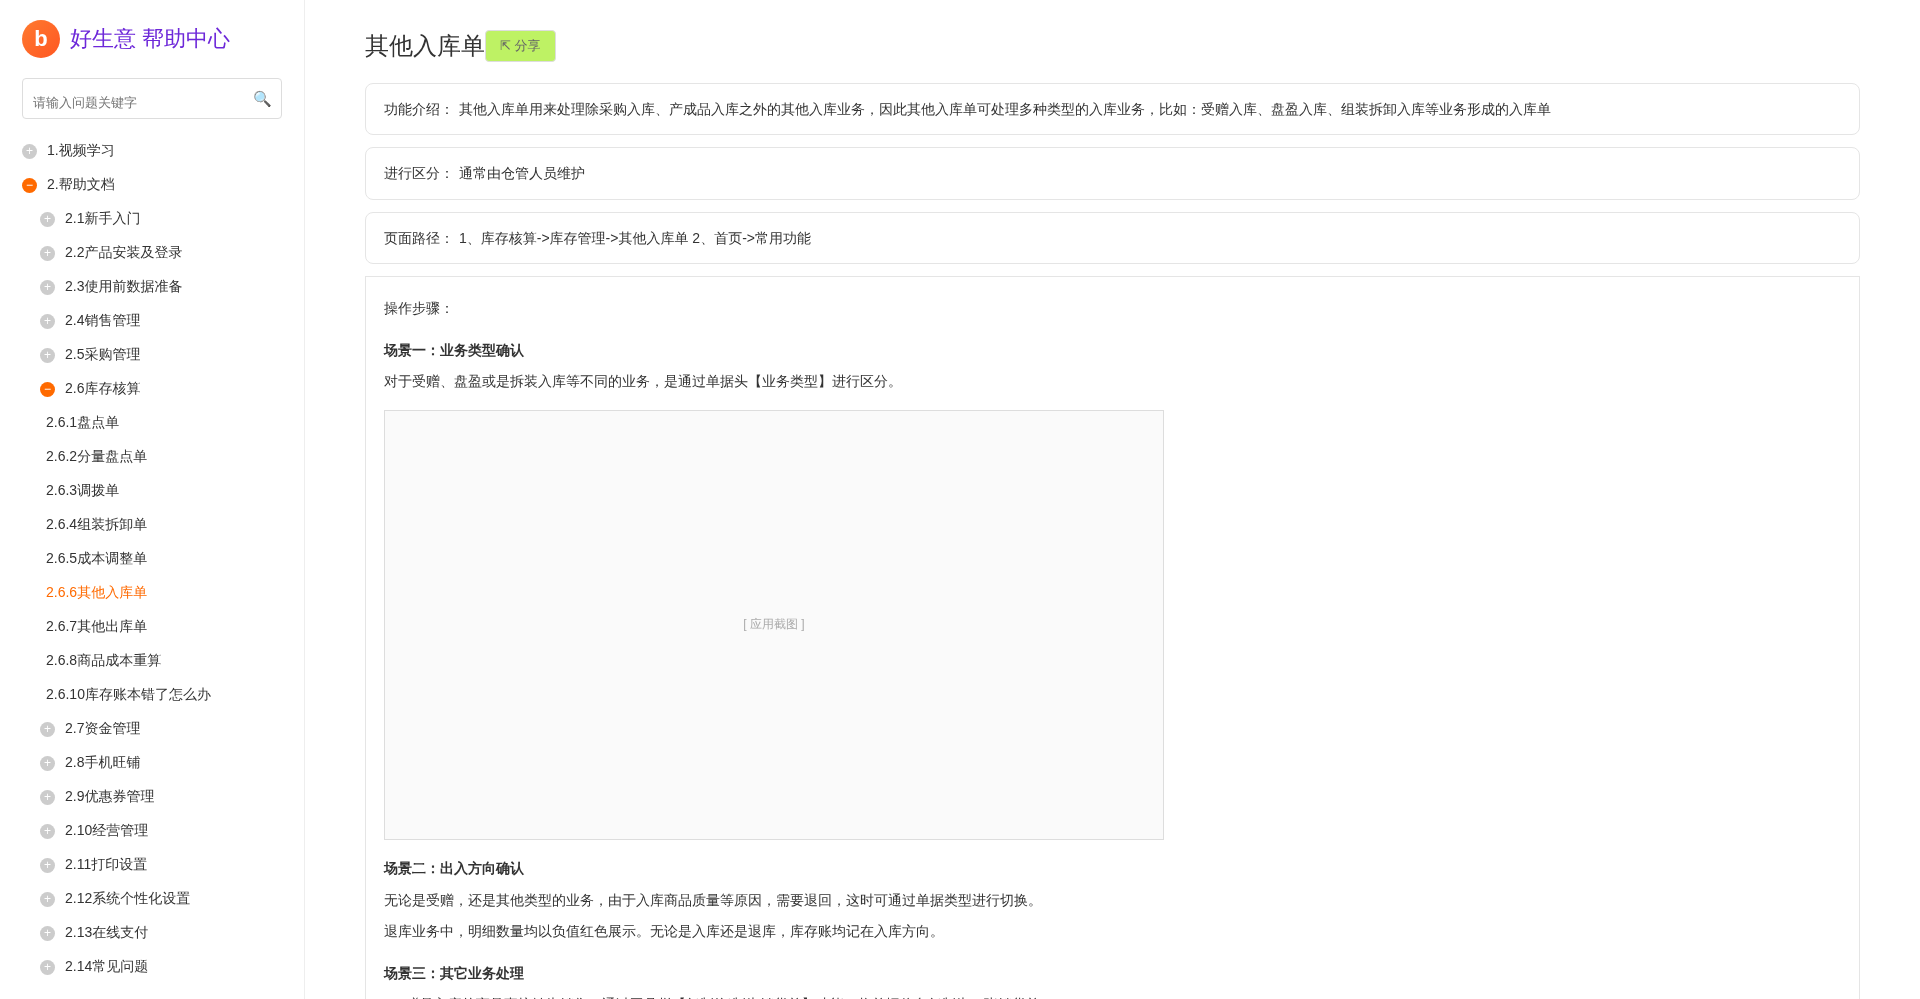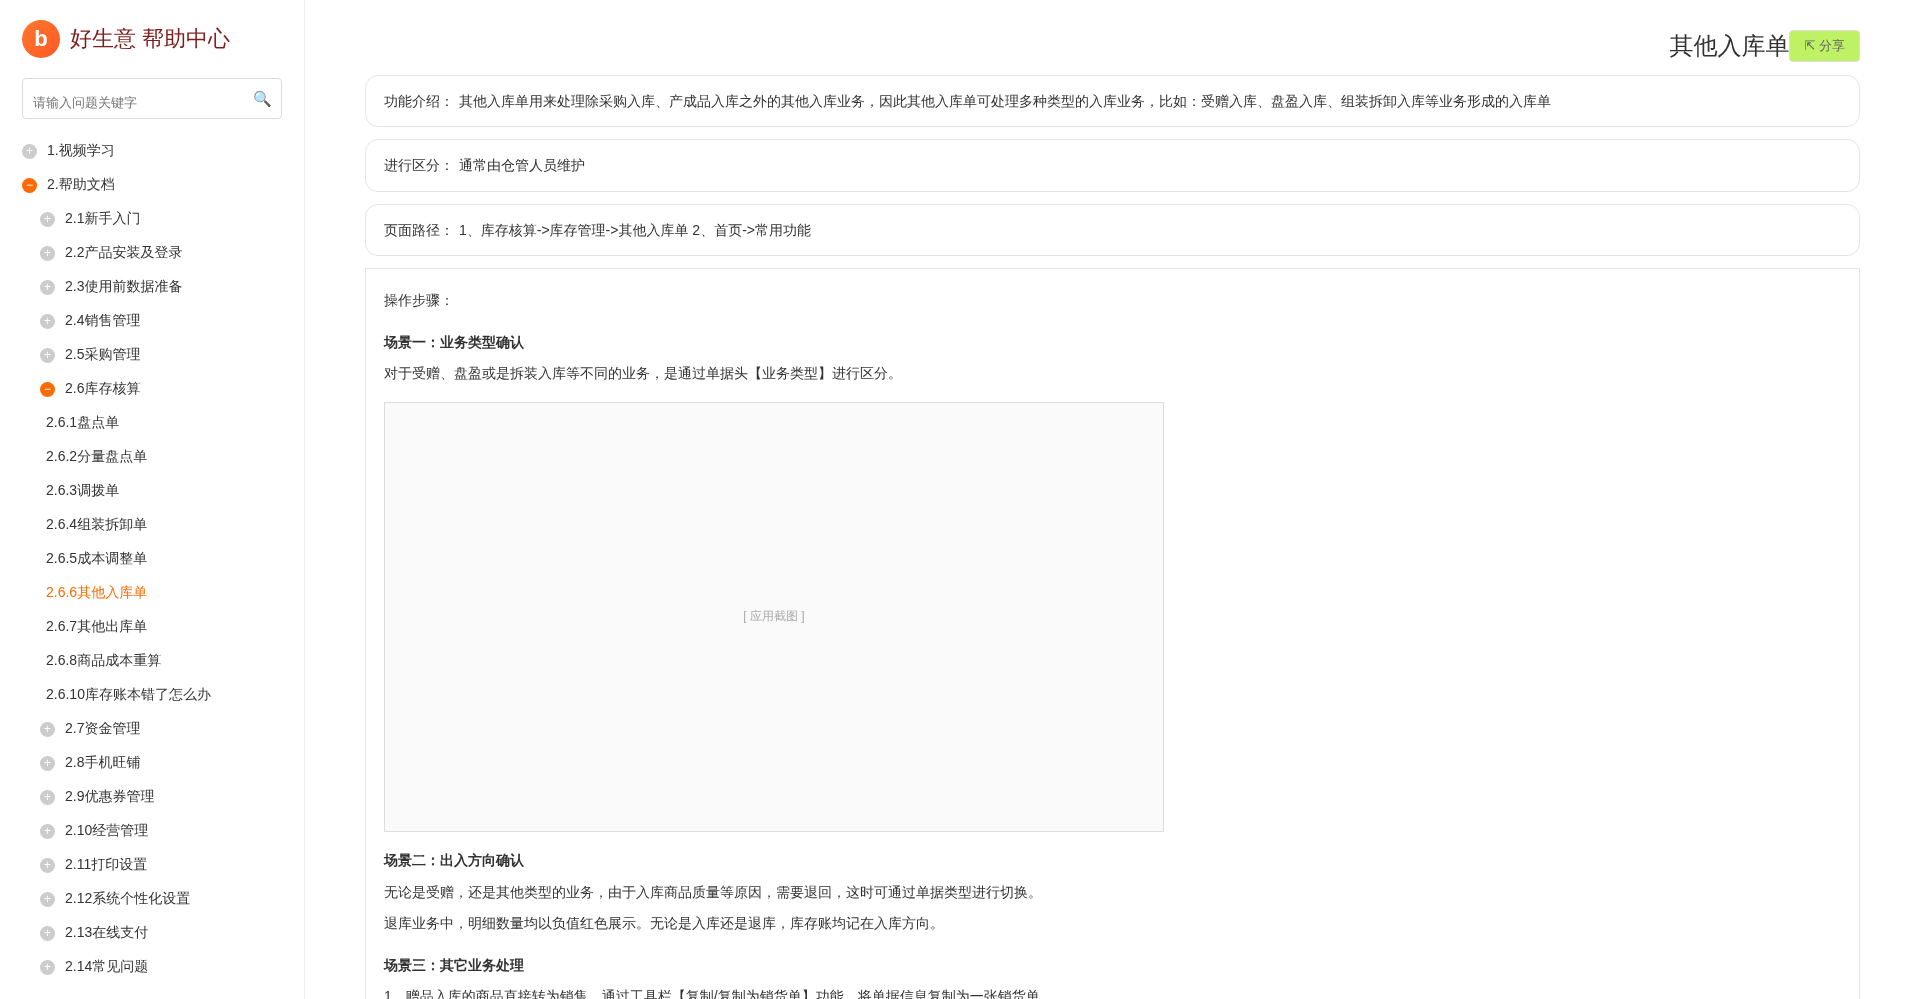--- a/index.html
+++ b/index.html
@@ -1,36 +1,36 @@
 <!DOCTYPE html>
 <html><head>
 <meta charset="utf-8">
 <style>
 * { margin: 0; padding: 0; box-sizing: border-box; }
 body { font-family: "Microsoft YaHei", Arial, sans-serif; font-size: 14px; color: #333; background: #fff; }
 .container { display: flex; width: 1920px; height: 999px; }
 .sidebar { width: 305px; background: #fff; border-right: 1px solid #eee; padding: 20px 0; overflow-y: auto; }
 .logo-area { display: flex; align-items: center; padding: 0 22px 20px 22px; }
 .logo { width: 38px; height: 38px; background: linear-gradient(135deg, #ff7a2f, #ff5722); border-radius: 50%; display: flex; align-items: center; justify-content: center; color: #fff; font-weight: bold; font-size: 22px; margin-right: 10px; }
-.logo-text { font-size: 22px; color: #7f1d1d; }
+.logo-text { font-size: 22px; color: #6d28d9; }
 .search-box { margin: 0 22px 15px 22px; position: relative; }
 .search-box input { width: 100%; padding: 16px 30px 8px 10px; border: 1px solid #ddd; border-radius: 4px; font-size: 13px; outline: none; }
 .search-icon { position: absolute; right: 10px; top: 50%; transform: translateY(-50%); color: #999; font-size: 15px; }
 .nav-list { list-style: none; }
 .nav-item { padding: 8px 22px; cursor: pointer; display: flex; align-items: center; }
 .nav-item.level-2 { padding-left: 40px; }
 .nav-item.level-3 { padding-left: 46px; }
 .nav-icon { width: 15px; height: 15px; border-radius: 50%; background: #ccc; color: #fff; display: inline-flex; align-items: center; justify-content: center; font-size: 12px; margin-right: 10px; line-height: 1; }
 .nav-icon.orange { background: #ff6a00; }
 .nav-item.active { color: #ff6a00; }
 .main { flex: 1; padding: 30px 60px; overflow-y: auto; background: #fff; }
-.page-header { display: flex; justify-content: flex-end; align-items: center; margin-bottom: 13px; }
+.page-header { display: flex; justify-content: flex-start; align-items: center; margin-bottom: 21px; }
 .page-title { font-size: 24px; font-weight: 500; color: #333; }
 .share-btn { border: 1px solid #ddd; padding: 6px 14px; border-radius: 4px; color: #666; cursor: pointer; background: #bef264; font-size: 13px; }
-.info-box { border: 1px solid #e5e5e5; padding: 14px 18px; margin-bottom: 12px; border-radius: 13px; line-height: 1.6; }
+.info-box { border: 1px solid #e5e5e5; padding: 14px 18px; margin-bottom: 12px; border-radius: 8px; line-height: 1.6; }
 .info-label { font-weight: 500; margin-right: 5px; }
 .steps-block { border: 1px solid #e5e5e5; border-bottom: none; padding: 18px 18px; }
 .steps-title { margin-bottom: 15px; }
 .scene-title { font-weight: bold; margin-bottom: 10px; margin-top: 15px; }
 .steps-block p { line-height: 1.9; margin-bottom: 5px; }
 .screenshot-placeholder { width: 780px; height: 430px; border: 1px solid #ddd; margin: 15px 0; background: #fafafa; display: flex; align-items: center; justify-content: center; color: #aaa; font-size: 12px; position: relative; }
 .screenshot-placeholder::before { content: "[ 应用截图 ]"; }
 </style>
 </head>
 <body>

